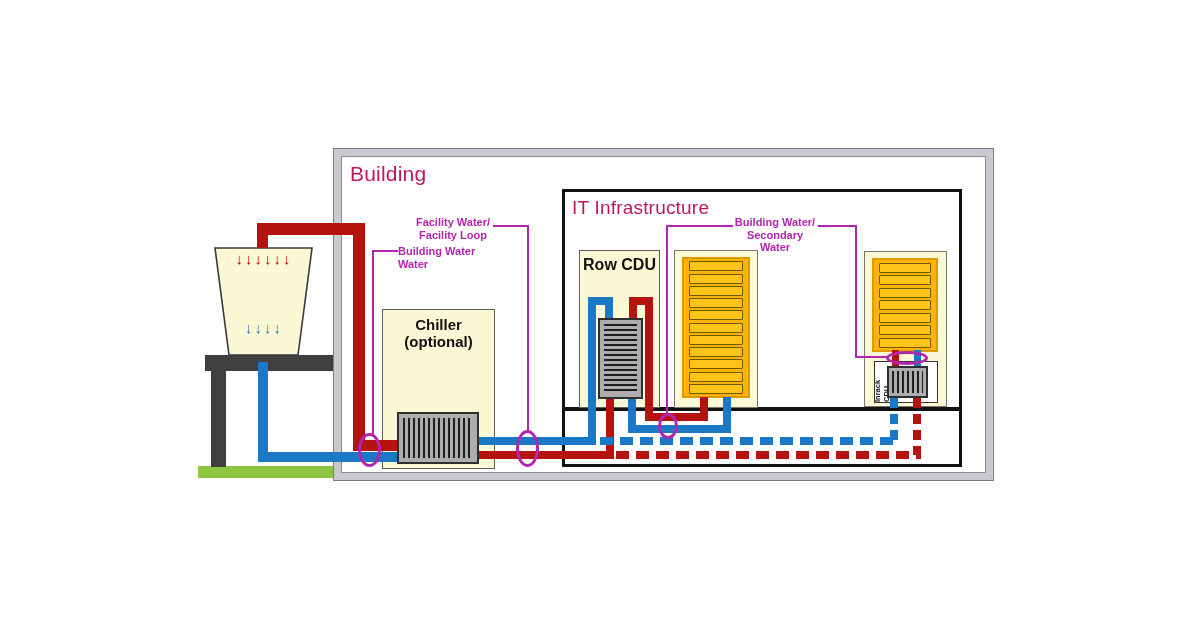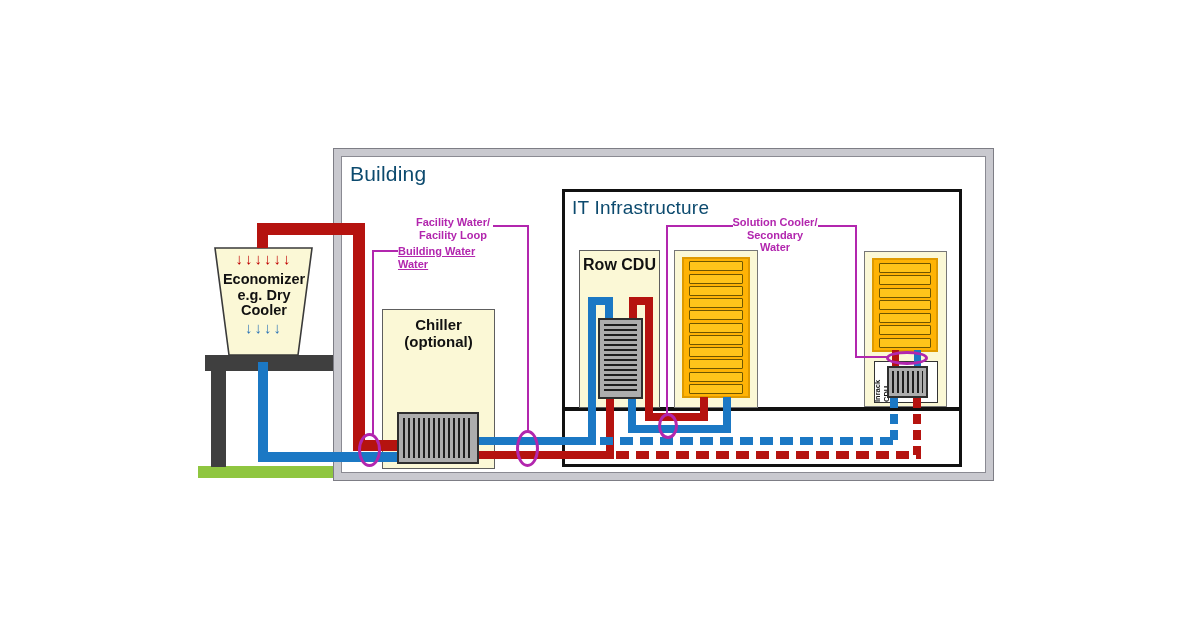--- a/index.html
+++ b/index.html
@@ -2,21 +2,21 @@
 <html style="--hot: #b5130f; --cold: #1b78c4; --magenta: #b226ae; --panel_yellow: #fbf8d6; --rack_orange: #ffb305; --server_orange: #ffc41a; --ground_green: #8fc640; --steel_gray: #3f3f3f; --wall_gray: #c9c9cf; --exchanger_gray: #adadad; --hot_arrow: #c00000; --cold_arrow: #2e75b6;"><head>
 <meta charset="utf-8">
 <style>
   html,body{margin:0;padding:0;background:#fff;}
   #stage{position:relative;width:1200px;height:630px;background:#fff;overflow:hidden;
          font-family:"Liberation Sans",sans-serif;}
   .abs{position:absolute;box-sizing:border-box;}
   
   .wall-outer{background:var(--wall_gray);border:1px solid #7d7d85;}
   .wall-inner{position:absolute;inset:7px;background:#fff;border:1px solid #8a8a92;box-sizing:border-box;}
-  .big-label{color:#0c4a6e;font-size:21px;letter-spacing:.2px;}
+  .big-label{color:#be185d;font-size:21px;letter-spacing:.2px;}
   .it-box{border:3px solid #111;background:transparent;}
   .floor{background:#111;}
   
   .ybox{background:var(--panel_yellow);border:1.5px solid #5e5e5e;}
   .boxlabel{font-weight:bold;color:#111;text-align:center;line-height:1.15;}
   
   .block{background:var(--rack_orange);border:2px solid #df9a00;display:flex;flex-direction:column;justify-content:space-evenly;}
   .block .unit{height:8px;margin:0 5px;background:var(--server_orange);border:1.5px solid #6e5600;border-radius:1px;}
   
   .exch{background:var(--exchanger_gray);border:2px solid #2e2e2e;padding:4px;}
@@ -56,25 +56,20 @@
 
   <div class="abs it-box" style="left:562px;top:189px;width:400px;height:278px;"></div>
   <div class="abs big-label" style="left:572px;top:197px;font-size:19px;">IT Infrastructure</div>
   <div class="abs floor" style="left:562px;top:407px;width:400px;height:4px;"></div>
 
   <div class="abs" style="left:214px;top:247px;width:100px;height:109px;">
     <svg width="100" height="109">
       <polygon points="1,1 98,1 84,108 15,108" fill="var(--panel_yellow)" stroke="#3a3a3a" stroke-width="1.6"></polygon>
     </svg>
     <div class="abs arrows" style="left:10px;top:4px;width:80px;color:var(--hot_arrow);">↓↓↓↓↓↓</div>
-    <div class="abs eco-text" style="left:0;top:25px;width:100px;">
-      <div>Economizer</div>
-      <div>e.g. Dry</div>
-      <div>Cooler</div>
-    </div>
     <div class="abs arrows" style="left:18px;top:73px;width:64px;color:var(--cold_arrow);">↓↓↓↓</div>
   </div>
 
   <div class="abs ybox" style="left:382px;top:309px;width:113px;height:160px;"></div>
   <div class="abs boxlabel" style="left:382px;top:316px;width:113px;font-size:15px;">
     <div>Chiller</div>
     <div>(optional)</div>
   </div>
 
   <div class="abs ybox" style="left:579px;top:250px;width:81px;height:158px;"></div>
@@ -147,38 +142,38 @@
   <div class="abs exch" style="left:598px;top:318px;width:45px;height:81px;">
     <div class="stripes-h"></div>
   </div>
   <div class="abs exch small" style="left:887px;top:366px;width:41px;height:32px;">
     <div class="stripes-v"></div>
   </div>
 
   <div class="abs mline" style="left:372px;top:250px;width:26px;height:2px;"></div>
   <div class="abs mline" style="left:372px;top:250px;width:2px;height:184px;"></div>
   <div class="abs mellipse" style="left:358px;top:433px;width:23px;height:34px;"></div>
-  <div class="abs mlabel" style="left:398px;top:245px;width:80px;text-decoration:underline;">
+  <div class="abs mlabel" style="left:398px;top:245px;width:80px;">
     <div>Building Water</div>
     <div>Water</div>
   </div>
 
   <div class="abs mline" style="left:493px;top:225px;width:36px;height:2px;"></div>
   <div class="abs mline" style="left:527px;top:225px;width:2px;height:206px;"></div>
   <div class="abs mellipse" style="left:516px;top:430px;width:23px;height:37px;"></div>
   <div class="abs mlabel" style="left:414px;top:216px;width:78px;text-align:center;">
     <div>Facility Water/</div>
     <div>Facility Loop</div>
   </div>
 
   <div class="abs mline" style="left:667px;top:225px;width:66px;height:2px;"></div>
   <div class="abs mline" style="left:666px;top:225px;width:2px;height:190px;"></div>
   <div class="abs mellipse" style="left:658px;top:413px;width:20px;height:26px;"></div>
   <div class="abs mline" style="left:818px;top:225px;width:39px;height:2px;"></div>
   <div class="abs mline" style="left:855px;top:225px;width:2px;height:133px;"></div>
   <div class="abs mline" style="left:855px;top:356px;width:32px;height:2px;"></div>
   <div class="abs mellipse" style="left:886px;top:351px;width:42px;height:14px;"></div>
   <div class="abs mlabel" style="left:732px;top:216px;width:86px;text-align:center;">
-    <div>Solution Cooler/</div>
+    <div>Building Water/</div>
     <div>Secondary Water</div>
   </div>
 
 </div>
 
 </body></html>

